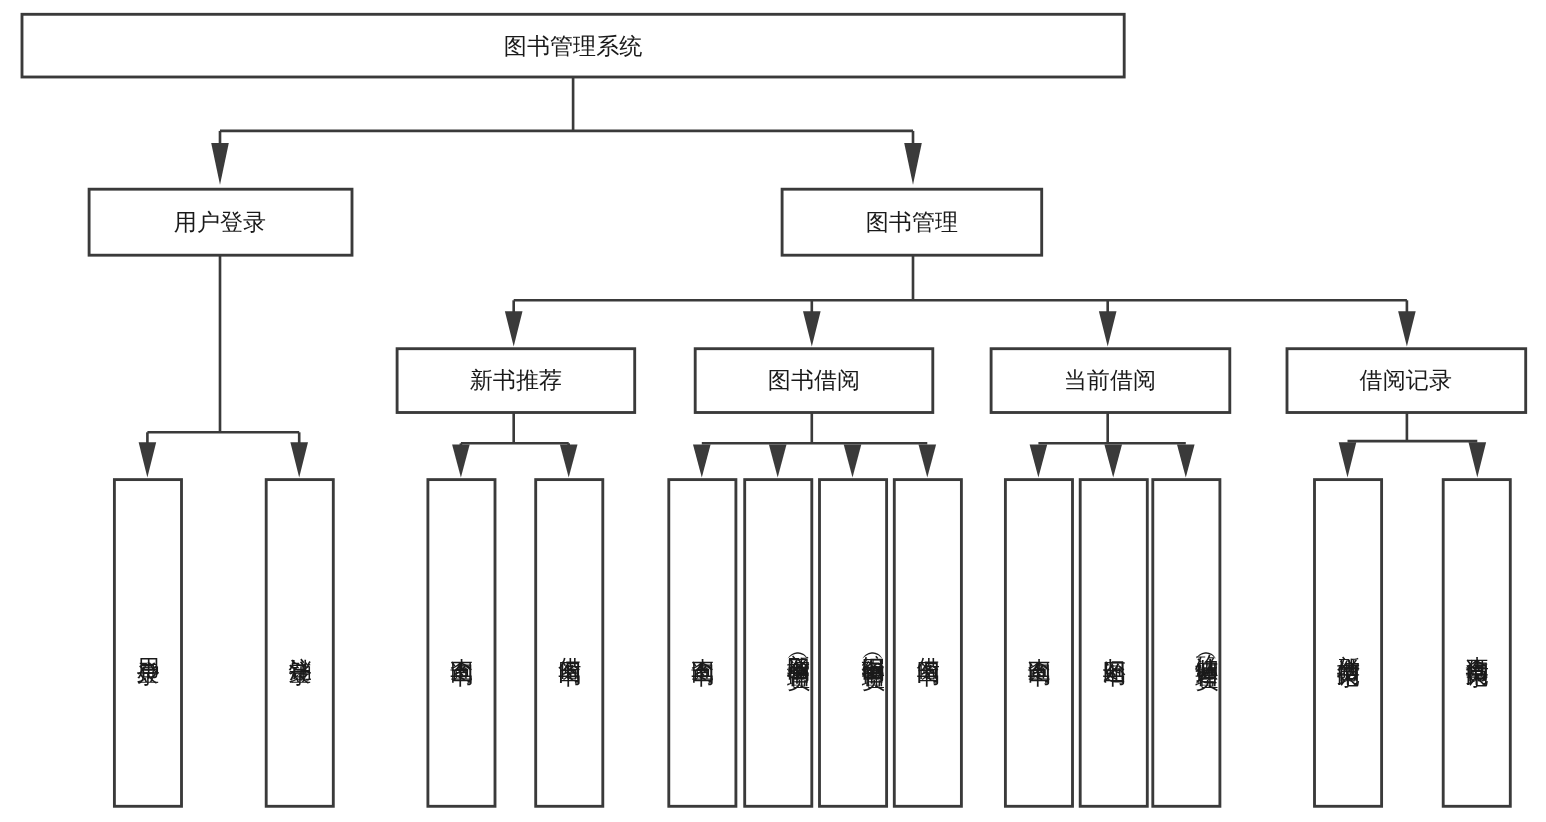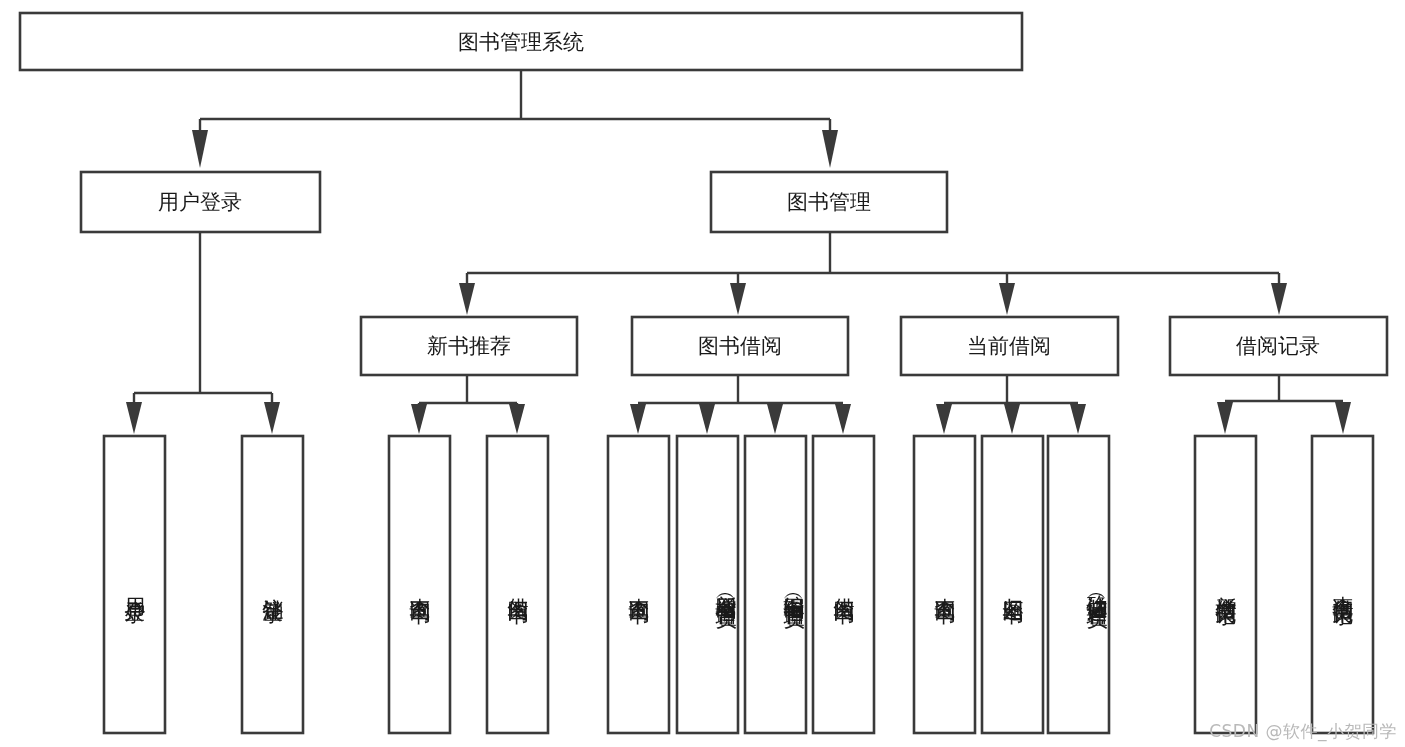--- a/index.html
+++ b/index.html
@@ -203,14 +203,13 @@
   <div class="vert-label" style="left:608px; top:436px; width:61px; height:297px;">查询图书</div>
   <div class="vert-label" style="left:677px; top:436px; width:61px; height:297px; align-items:flex-start; padding-top:4px; box-sizing:border-box;">新增图书（管理员）</div>
   <div class="vert-label" style="left:745px; top:436px; width:61px; height:297px; align-items:flex-start; padding-top:4px; box-sizing:border-box;">编辑图书（管理员）</div>
   <div class="vert-label" style="left:813px; top:436px; width:61px; height:297px;">借阅图书</div>
   <div class="vert-label" style="left:914px; top:436px; width:61px; height:297px;">查询图书</div>
   <div class="vert-label" style="left:982px; top:436px; width:61px; height:297px;">归还图书</div>
   <div class="vert-label" style="left:1048px; top:436px; width:61px; height:297px; align-items:flex-start; padding-top:4px; box-sizing:border-box;">确认归还（管理员）</div>
   <div class="vert-label" style="left:1195px; top:436px; width:61px; height:297px;">新增借阅记录</div>
   <div class="vert-label" style="left:1312px; top:436px; width:61px; height:297px;">查询借阅记录</div>
 
-  <div class="watermark">CSDN @软件_小贺同学</div>
 </div>
 
 </body></html>

